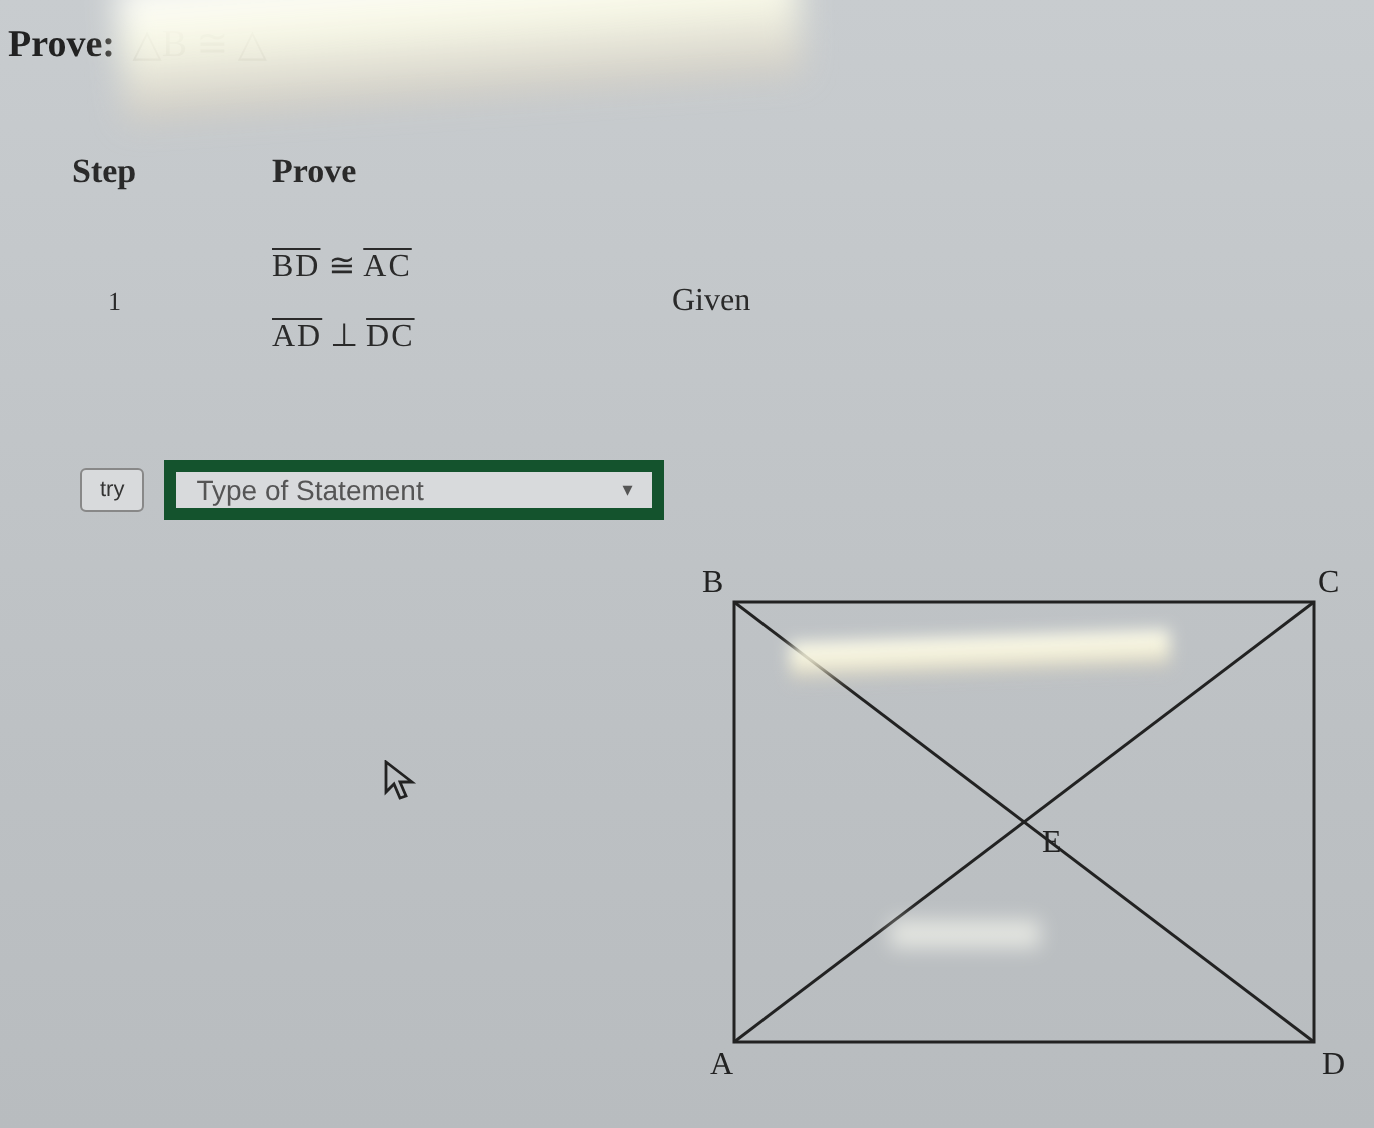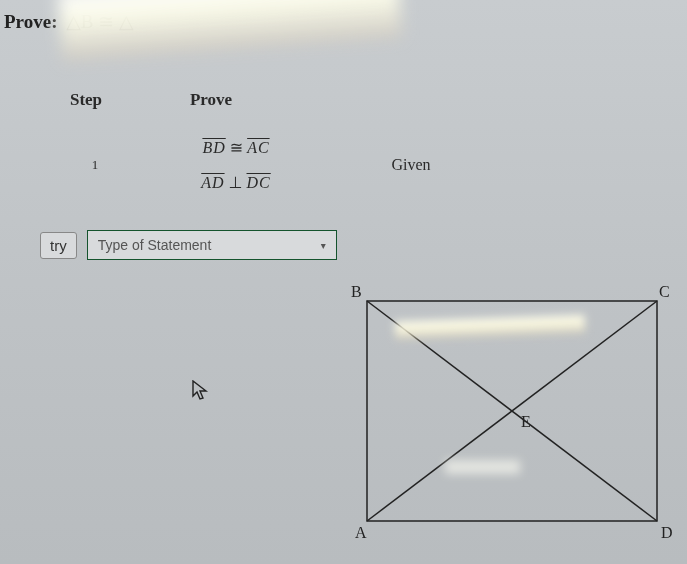--- a/index.html
+++ b/index.html
@@ -61,24 +61,23 @@
     .prove-label {
       font-weight: bold;
     }
     .prove-content {
       color: #888;
       opacity: 0.4;
       margin-left: 4px;
     }
     .table-area {
       position: absolute;
-      top: 90px;
+      top: 76px;
       left: 36px;
       width: 480px;
-      text-align: center;
     }
     .header-row {
       display: flex;
       font-weight: bold;
       font-size: 17px;
       margin-bottom: 20px;
     }
     .col-step {
       width: 100px;
     }
@@ -100,43 +99,42 @@
     }
     .statement-cell {
       width: 200px;
       line-height: 2.2;
     }
     .reason-cell {
       width: 150px;
     }
     .seg {
       text-decoration: overline;
-      font-style: italic;
       letter-spacing: 1px;
     }
     .try-row {
       position: absolute;
       top: 230px;
       left: 40px;
       display: flex;
       align-items: center;
       gap: 10px;
     }
     .try-btn {
       border: 1px solid #888;
       background: #d8dadc;
       padding: 4px 9px;
-      font-size: 15px;
+      font-size: 11px;
       font-family: Arial, sans-serif;
       border-radius: 3px;
       color: #333;
       cursor: pointer;
     }
     .dropdown {
-      border: 1px solid #14532d;
+      border: 6px solid #14532d;
       background: #d8dadc;
       width: 250px;
       height: 30px;
       display: flex;
       align-items: center;
       justify-content: space-between;
       padding: 0 10px;
       font-size: 14px;
       color: #555;
       font-family: Arial, sans-serif;

